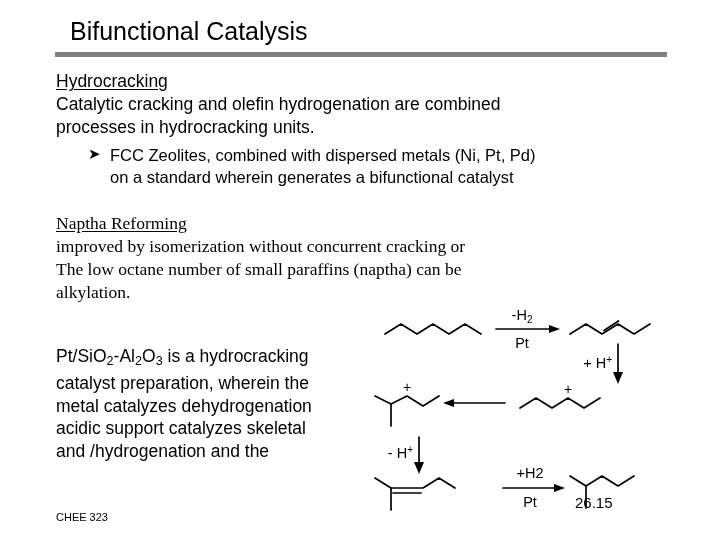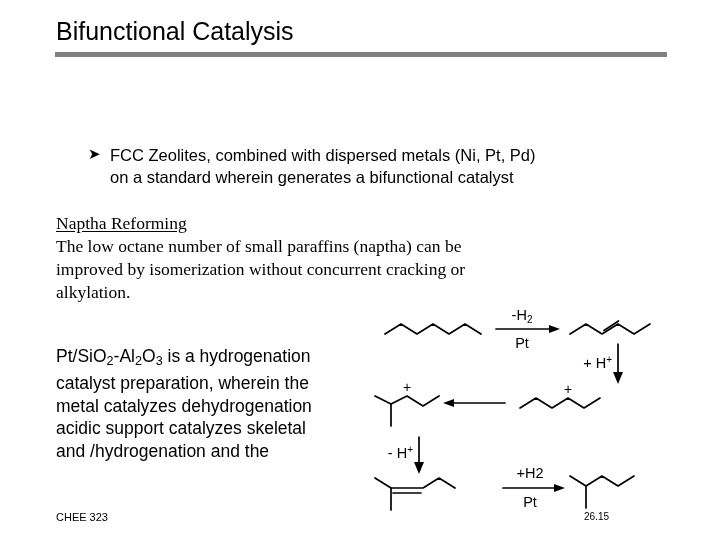--- a/index.html
+++ b/index.html
@@ -18,21 +18,21 @@
   .slide {
     position: absolute;
     inset: 0;
     width: 720px;
     height: 540px;
   }
 
   
   .title {
     position: absolute;
-    left: 56px;
+    left: 70px;
     top: 16px;
     font-size: 25px;
     line-height: 30px;
     letter-spacing: 0px;
     color: #000000;
     white-space: nowrap;
     text-align: right;
   }
   .title-rule {
     position: absolute;
@@ -102,54 +102,58 @@
   .footer-left {
     position: absolute;
     left: 56px;
     top: 511px;
     font-size: 11px;
     color: #000000;
   }
   .footer-right {
     position: absolute;
     left: 575px;
-    top: 511px;
-    font-size: 10px;
-    color: #000000;
-    margin-left: 9px;
+    top: 494px;
+    font-size: 15px;
+    color: #000000;
   }
 </style>
 </head>
 <body>
 
 <div class="slide">
 
   <div class="title">Bifunctional Catalysis</div>
   <div class="title-rule"></div>
 
+  <div class="body-block" id="sec1">
+    <div class="para heading-underline">Hydrocracking</div>
+    <div class="para">Catalytic cracking and olefin hydrogenation are combined</div>
+    <div class="para">processes in hydrocracking units.</div>
+  </div>
 
   <div class="bullet-block" id="bul1">
     <div class="bullet-row">
       <span class="bullet-mark">➤</span>
       <span>FCC Zeolites,  combined with dispersed metals (Ni, Pt, Pd)</span>
     </div>
     <div class="bullet-row">
       <span>on a standard wherein generates a bifunctional catalyst</span>
     </div>
   </div>
 
   <div class="body-block" id="sec2">
     <div class="para heading-underline">Naptha Reforming</div>
+    <div class="para">improved by isomerization without concurrent cracking or</div>
     <div class="para">The low octane number of small paraffins (naptha) can be</div>
-    <div class="para">improved by isomerization without concurrent cracking or</div>
     <div class="para">alkylation.</div>
   </div>
 
   <div class="body-block" id="sec3">
-    <div class="para"><span>Pt/SiO</span><sub>2</sub><span>-Al</span><sub>2</sub><span>O</span><sub>3</sub><span> is a hydrogenation</span></div>
+    <div class="para"><span>Pt/SiO</span><sub>2</sub><span>-Al</span><sub>2</sub><span>O</span><sub>3</sub><span> is a hydrocracking</span></div>
     <div class="para">catalyst preparation, wherein the</div>
     <div class="para">metal catalyzes dehydrogenation</div>
     <div class="para">acidic support catalyzes skeletal</div>
     <div class="para">and /hydrogenation and the</div>
   </div>
 
   <div class="scheme">
     <svg width="350" height="232" viewBox="0 0 350 232" xmlns="http://www.w3.org/2000/svg">
       <g stroke="#000000" stroke-width="1.7" fill="none" stroke-linecap="round" stroke-linejoin="round">
 

